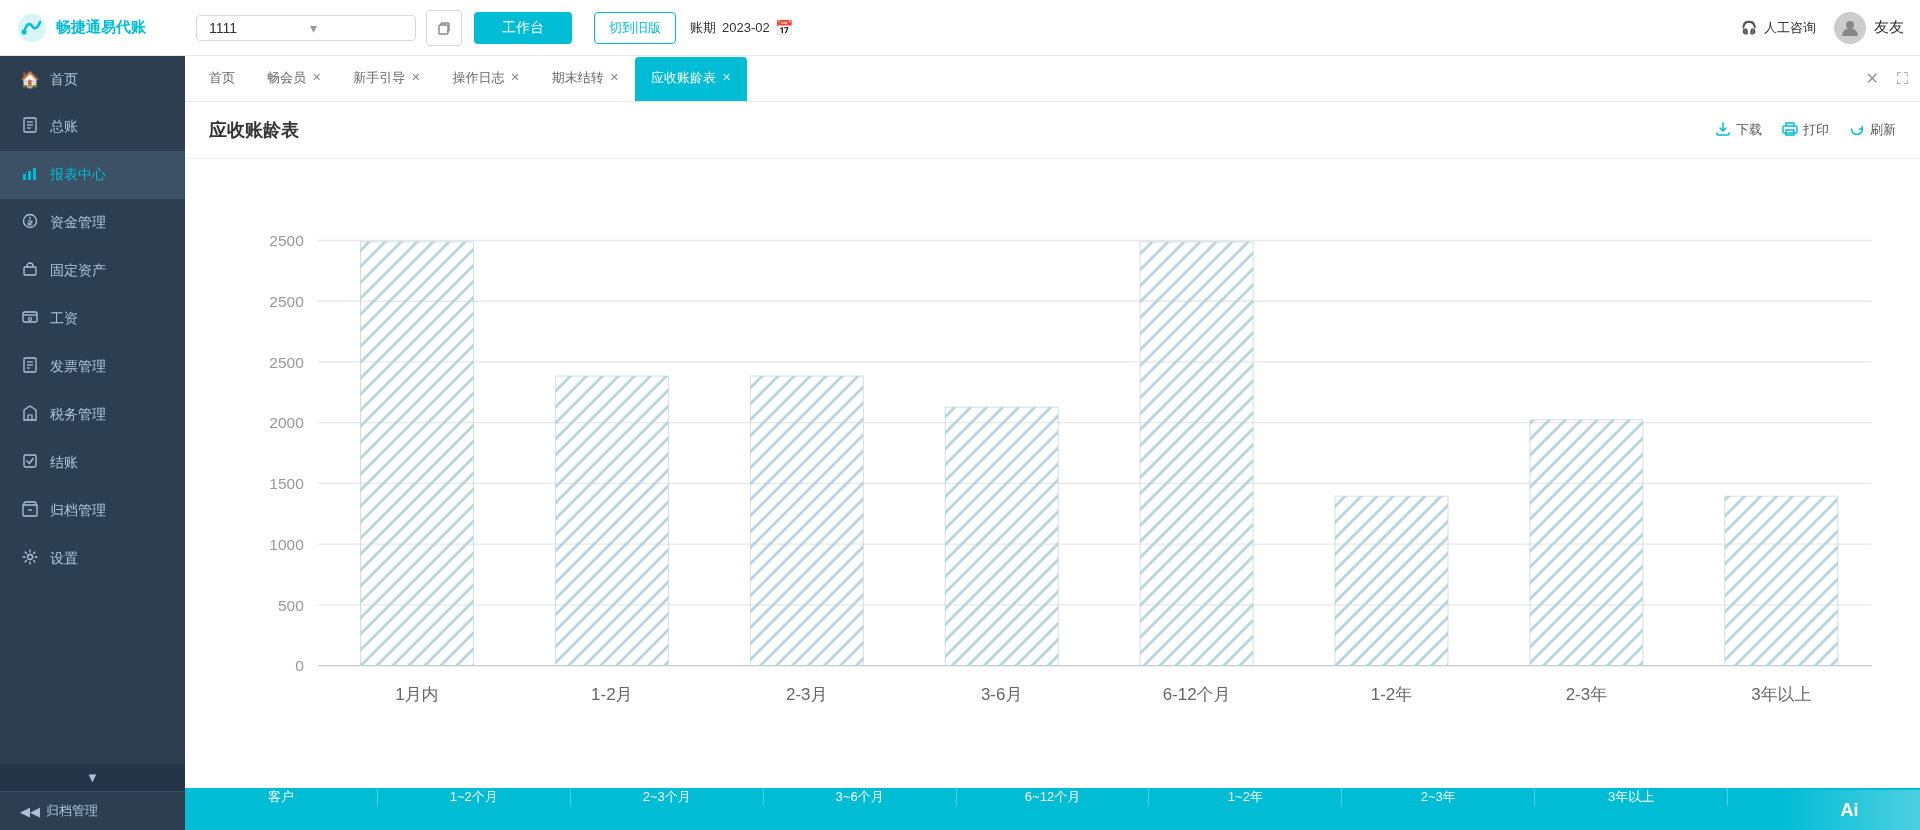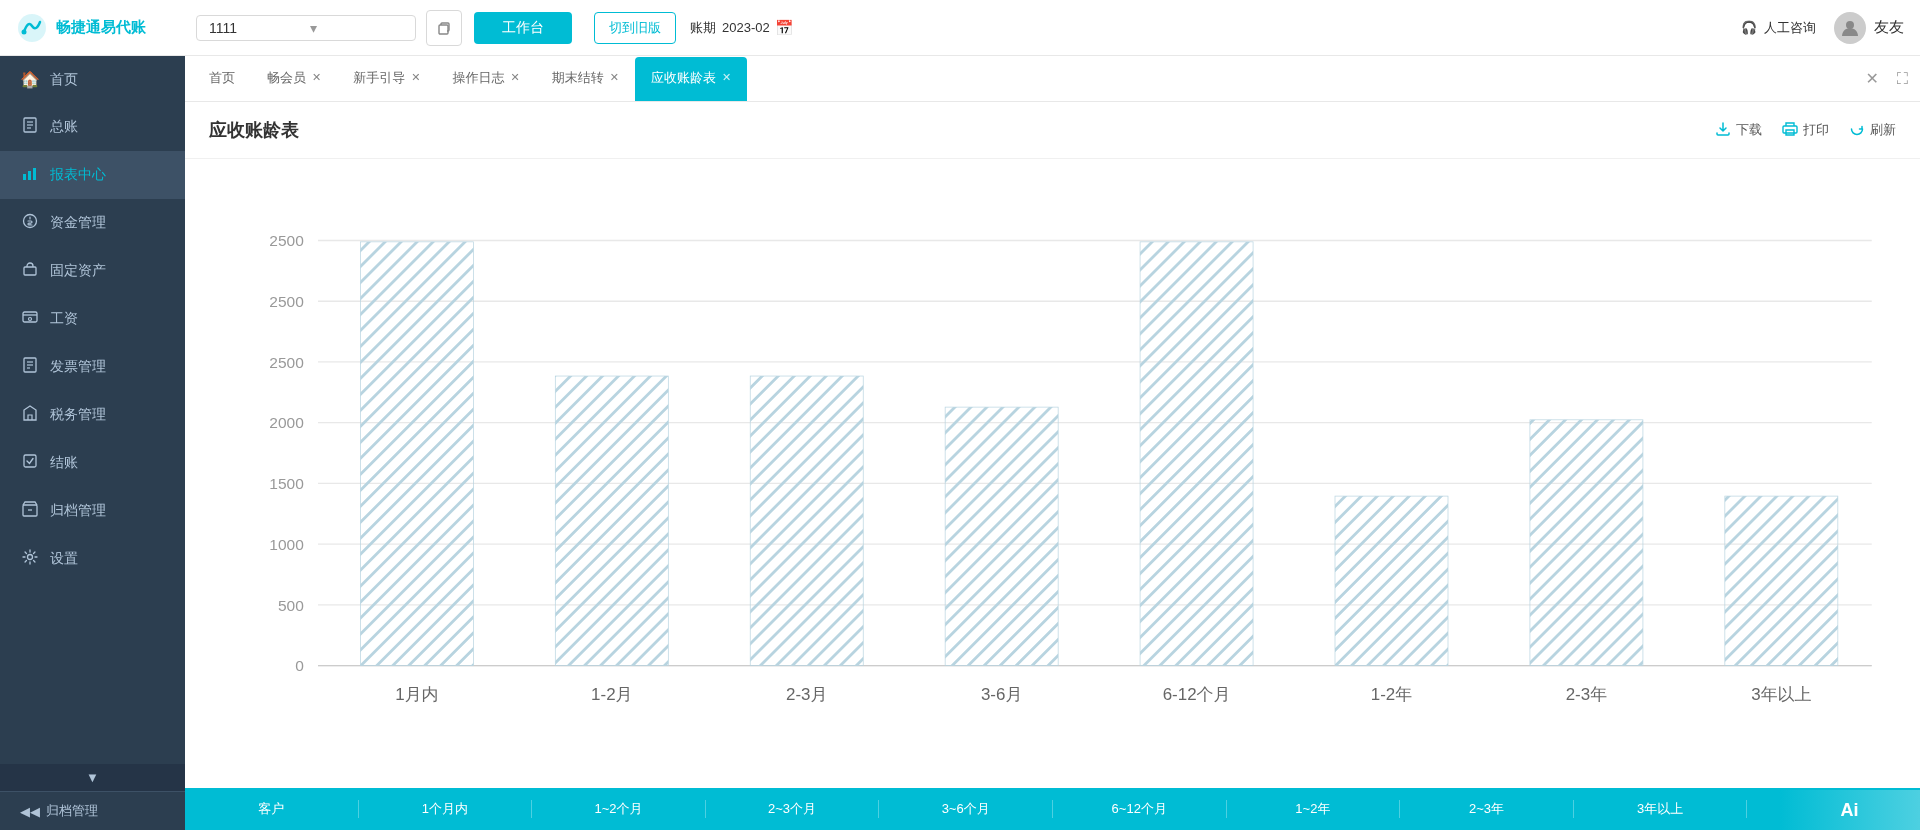--- a/index.html
+++ b/index.html
@@ -277,21 +277,21 @@
       background: #fff;
       overflow: hidden;
       position: relative;
     }
 
     
     .table-footer {
       height: 42px;
       background: #00bcd4;
       display: flex;
-      align-items: center;
+      align-items: flex-start;
       flex-shrink: 0;
     }
     .table-footer-cell {
       flex: 1;
       display: flex;
       align-items: center;
       justify-content: center;
       color: #fff;
       font-size: 13px;
       font-weight: 500;
@@ -608,23 +608,20 @@
           <rect x="1076" y="201" width="80" height="120" fill="url(#hatch)" stroke="#b8d4e0" stroke-width="0.5"></rect>
           <text x="1116" y="345" text-anchor="middle" font-size="12" fill="#666">3年以上</text>
         </svg>
       </div>
 
       <div class="table-footer">
         <div class="table-footer-cell">
           <span>客户</span>
         </div>
         <div class="table-footer-cell">
-          <span>1个月内</span>
-        </div>
-        <div class="table-footer-cell">
           <span>1~2个月</span>
         </div>
         <div class="table-footer-cell">
           <span>2~3个月</span>
         </div>
         <div class="table-footer-cell">
           <span>3~6个月</span>
         </div>
         <div class="table-footer-cell">
           <span>6~12个月</span>

